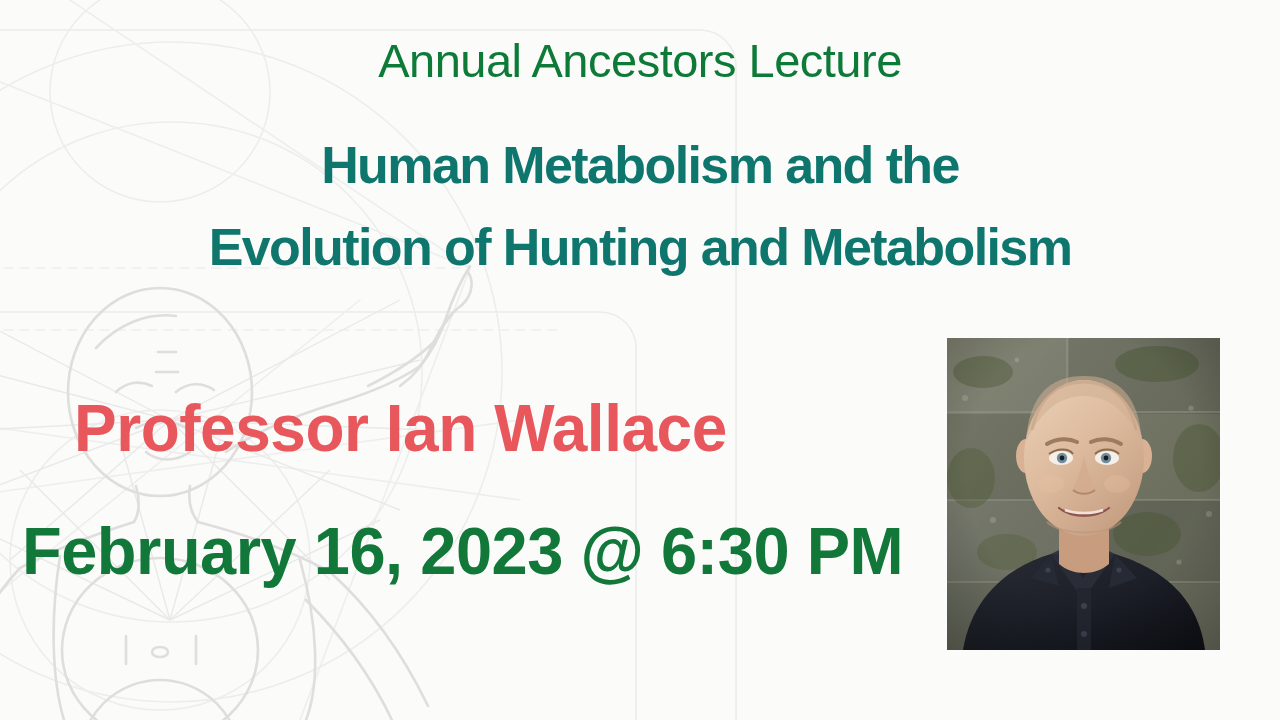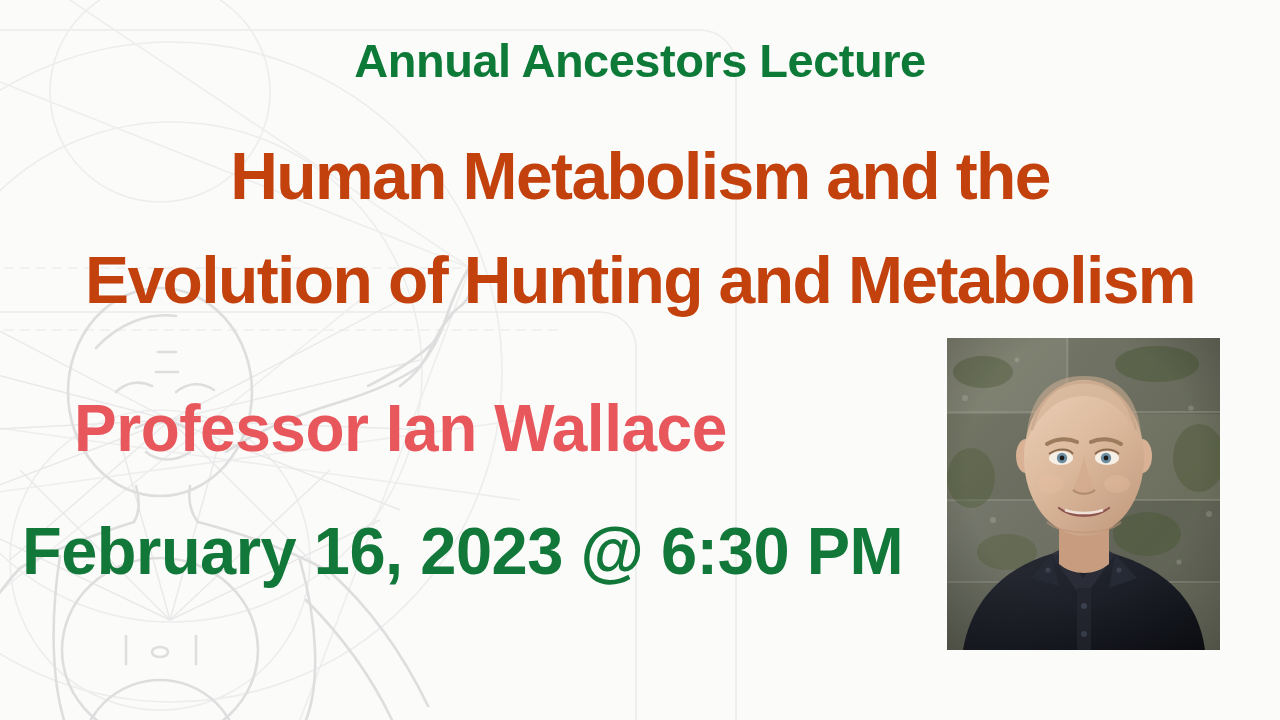--- a/index.html
+++ b/index.html
@@ -33,42 +33,42 @@
     z-index: 2;
   }
 
   .eyebrow {
     position: absolute;
     left: 0;
     top: 36px;
     width: 1280px;
     text-align: center;
     font-family: "Liberation Sans", sans-serif;
-    font-weight: 700;
+    font-weight: 400;
     font-size: 47px;
     letter-spacing: -0.5px;
     line-height: 1.08;
     color: #0d7a38;
     white-space: nowrap;
   }
 
   .title-block {
     position: absolute;
     left: 0;
     top: 124px;
     width: 1280px;
     text-align: center;
   }
   .title-line {
     font-family: "Liberation Sans", sans-serif;
     font-weight: 700;
-    font-size: 66px;
+    font-size: 52px;
     letter-spacing: -1.6px;
     line-height: 1.58;
-    color: #c2410c;
+    color: #0f766e;
     white-space: nowrap;
   }
 
   .speaker {
     position: absolute;
     left: 74px;
     top: 392px;
     font-family: "Liberation Sans Narrow", "Liberation Sans", sans-serif;
     font-weight: 700;
     font-size: 66px;

